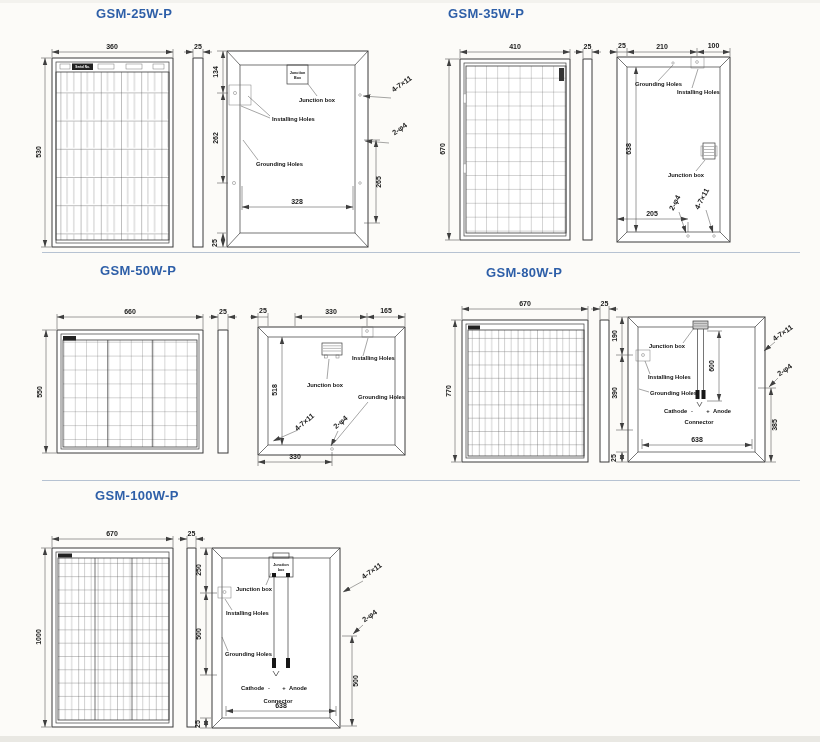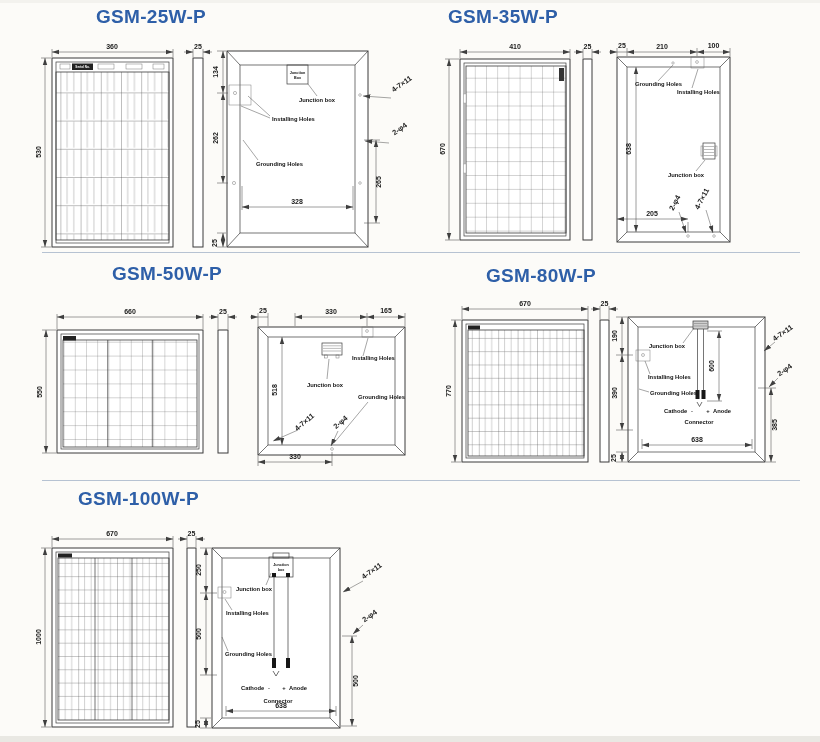--- a/index.html
+++ b/index.html
@@ -2,24 +2,24 @@
 <html style="--accent: #2e5fa8; --sepcol: #b6c2d2;"><head>
 <meta charset="utf-8">
 <style>
   html,body{margin:0;padding:0}
   body{width:820px;height:742px;background:#fcfbf8;position:relative;overflow:hidden;
        font-family:"Liberation Sans",sans-serif}
   .edge-top{position:absolute;left:0;top:0;width:820px;height:3px;background:#f3f2ee}
   .edge-bottom{position:absolute;left:0;top:736px;width:820px;height:6px;background:#e9e8e3}
   .sep{position:absolute;left:42px;width:758px;border-top:1.6px solid var(--sepcol,#b6c2d2)}
   .sep1{top:252px}.sep2{top:480px}
-  h2.ptitle{position:absolute;margin:0;font-size:19px;font-weight:700;
+  h2.ptitle{position:absolute;margin:0;font-size:13px;font-weight:700;
             color:var(--accent,#2e5fa8);letter-spacing:.3px}
-  .t1{left:96px;top:6px}.t2{left:448px;top:6px}.t3{left:112px;top:263px}
-  .t4{left:486px;top:265px}.t5{left:78px;top:488px}
+  .t1{left:96px;top:6px}.t2{left:448px;top:6px}.t3{left:100px;top:263px}
+  .t4{left:486px;top:265px}.t5{left:95px;top:488px}
   svg.draw{position:absolute;overflow:visible}
   .ol{fill:#fff;stroke:#3b3b3b;stroke-width:1}
   .ol2{fill:none;stroke:#3b3b3b;stroke-width:.7}
   .thin{fill:none;stroke:#6a6a6a;stroke-width:.45}
   .dim{stroke:#4d4d4d;stroke-width:.55;fill:none}
   .ldr{stroke:#4d4d4d;stroke-width:.5;fill:none}
   .dn{font-size:7px;font-weight:600;fill:#1a1a1a;text-anchor:middle}
   .lb{font-size:5.8px;font-weight:700;fill:#111;text-anchor:middle}
   .dg{font-size:7.4px;font-weight:600;fill:#1a1a1a;text-anchor:middle}
   .tb{font-size:3.7px;font-weight:700;fill:#111;text-anchor:middle}

